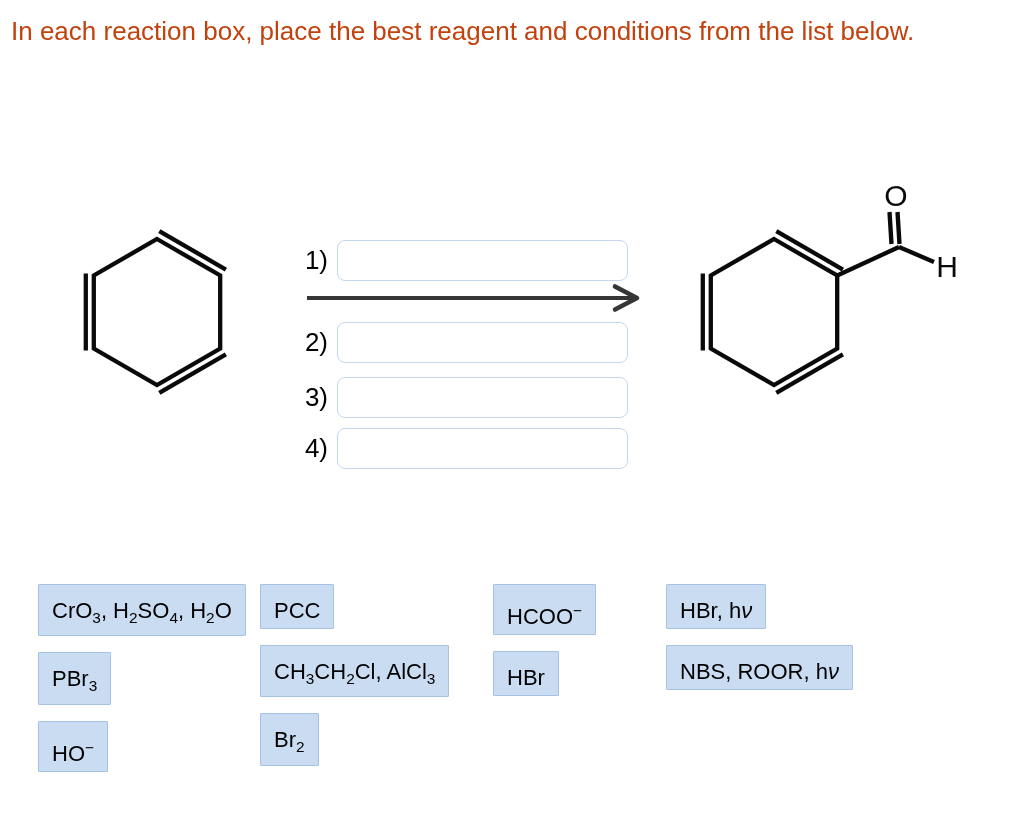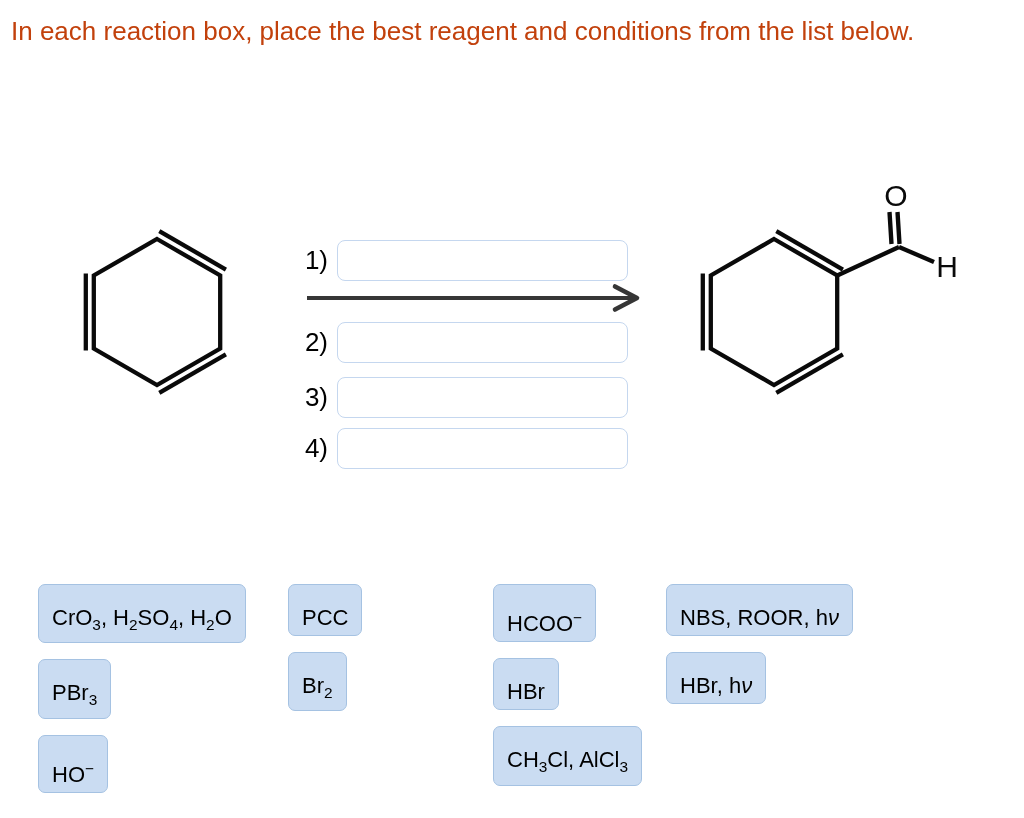--- a/index.html
+++ b/index.html
@@ -15,21 +15,21 @@
   .atomlabel{font-family:"Liberation Sans","DejaVu Sans",sans-serif;font-size:30px;fill:#0a0a0a;}
 
   .step{position:absolute;left:296px;display:flex;align-items:center;height:41px;}
   .stepnum{width:32px;text-align:right;font-size:26px;margin-right:9px;flex:0 0 auto;}
   .dropbox{width:291px;height:41px;background:#ffffff;border:1px solid var(--box-border,#c5d7ef);
            border-radius:8px;box-sizing:border-box;font-size:20px;line-height:39px;padding:0 10px;}
 
   .bank{position:absolute;left:0;top:0;width:1024px;height:818px;pointer-events:none;}
   .rcol{position:absolute;top:584px;display:flex;flex-direction:column;align-items:flex-start;gap:16px;pointer-events:auto;}
   .chip{background:var(--chip-bg,#cadcf2);border:1.5px solid var(--chip-border,#a5c2e2);
-        border-radius:7px;padding:19px 13px 4px 13px;font-size:22px;line-height:27px;color:#000;
+        border-radius:1px;padding:12px 13px 4px 13px;font-size:22px;line-height:27px;color:#000;
         white-space:nowrap;cursor:grab;}
   .chip sub{font-size:0.7em;}
   .chip sup{font-size:0.7em;}
 </style>
 </head>
 <body>
 
 <div class="page">
 
   <div class="title">In each reaction box, place the best reagent and conditions from the list below.</div>
@@ -78,28 +78,28 @@
     <span class="stepnum">4)</span>
     <div class="dropbox"></div>
   </div>
 
   <div class="bank">
     <div class="rcol" style="left:38px">
         <div class="chip">CrO<sub>3</sub>, H<sub>2</sub>SO<sub>4</sub>, H<sub>2</sub>O</div>
         <div class="chip">PBr<sub>3</sub></div>
         <div class="chip">HO<sup>−</sup></div>
       </div>
-    <div class="rcol" style="left:288px">
+    <div class="rcol" style="left:260px">
         <div class="chip">PCC</div>
+        <div class="chip">CH<sub>3</sub>CH<sub>2</sub>Cl, AlCl<sub>3</sub></div>
         <div class="chip">Br<sub>2</sub></div>
       </div>
     <div class="rcol" style="left:493px">
         <div class="chip">HCOO<sup>−</sup></div>
         <div class="chip">HBr</div>
-        <div class="chip">CH<sub>3</sub>Cl, AlCl<sub>3</sub></div>
       </div>
     <div class="rcol" style="left:666px">
+        <div class="chip">HBr, h<i>ν</i></div>
         <div class="chip">NBS, ROOR, h<i>ν</i></div>
-        <div class="chip">HBr, h<i>ν</i></div>
       </div>
   </div>
 
 </div>
 
 </body></html>

